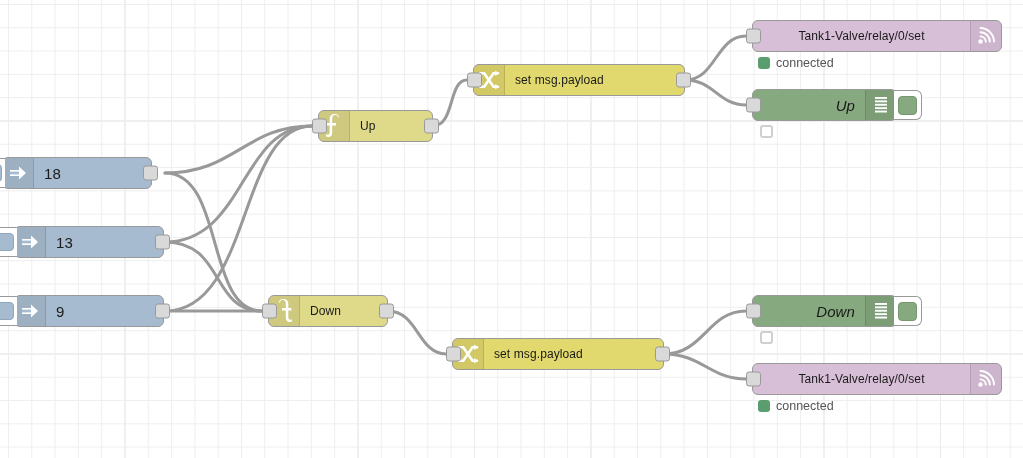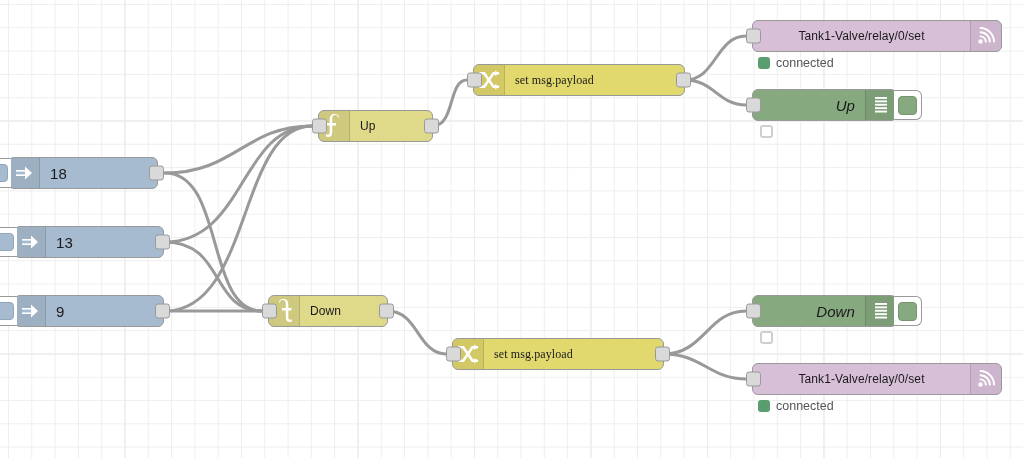--- a/index.html
+++ b/index.html
@@ -131,21 +131,20 @@
     border: 1px solid #8fa6bb;
     border-radius: 4px;
   }
 
   
   .node.func {
     background: #dfd98a;
   }
   .node.change {
     background: #e2d96e;
-    font-family: Liberation Serif, serif;
   }
   .node.func .icon-box, .node.change .icon-box {
     background: rgba(0,0,0,0.07);
   }
 
   
   .node.mqtt {
     background: #d8bfd8;
   }
   .node.mqtt .icon-box.right { background: rgba(0,0,0,0.05); }
@@ -233,21 +232,21 @@
 
     <path class="wire" d="M685,80 C714,80 718,105 746,105"></path>
 
     <path class="wire" d="M388,311 C418,311 418,354 446,354"></path>
 
     <path class="wire" d="M664,354 C704,354 708,311 746,311"></path>
 
     <path class="wire" d="M664,354 C702,354 710,379 746,379"></path>
   </svg>
 
-  <div class="node inject" style="left:8px; top:157px; width:150px;">
+  <div class="node inject" style="left:2px; top:157px; width:150px;">
     <div class="inject-btn">
         <i></i>
       </div>
     <div class="icon-box">
       <svg class="glyph" width="20" height="18" viewBox="0 0 20 18" aria-hidden="true">
         <path d="M2 6 h9 V2.5 L18 9 l-7 6.5 V12 H2 Z" fill="#ffffff"></path>
         <rect x="2" y="7.6" width="9" height="2.8" fill="#a6bbcf"></rect>
       </svg>
     </div>
     <div class="label">18</div>

